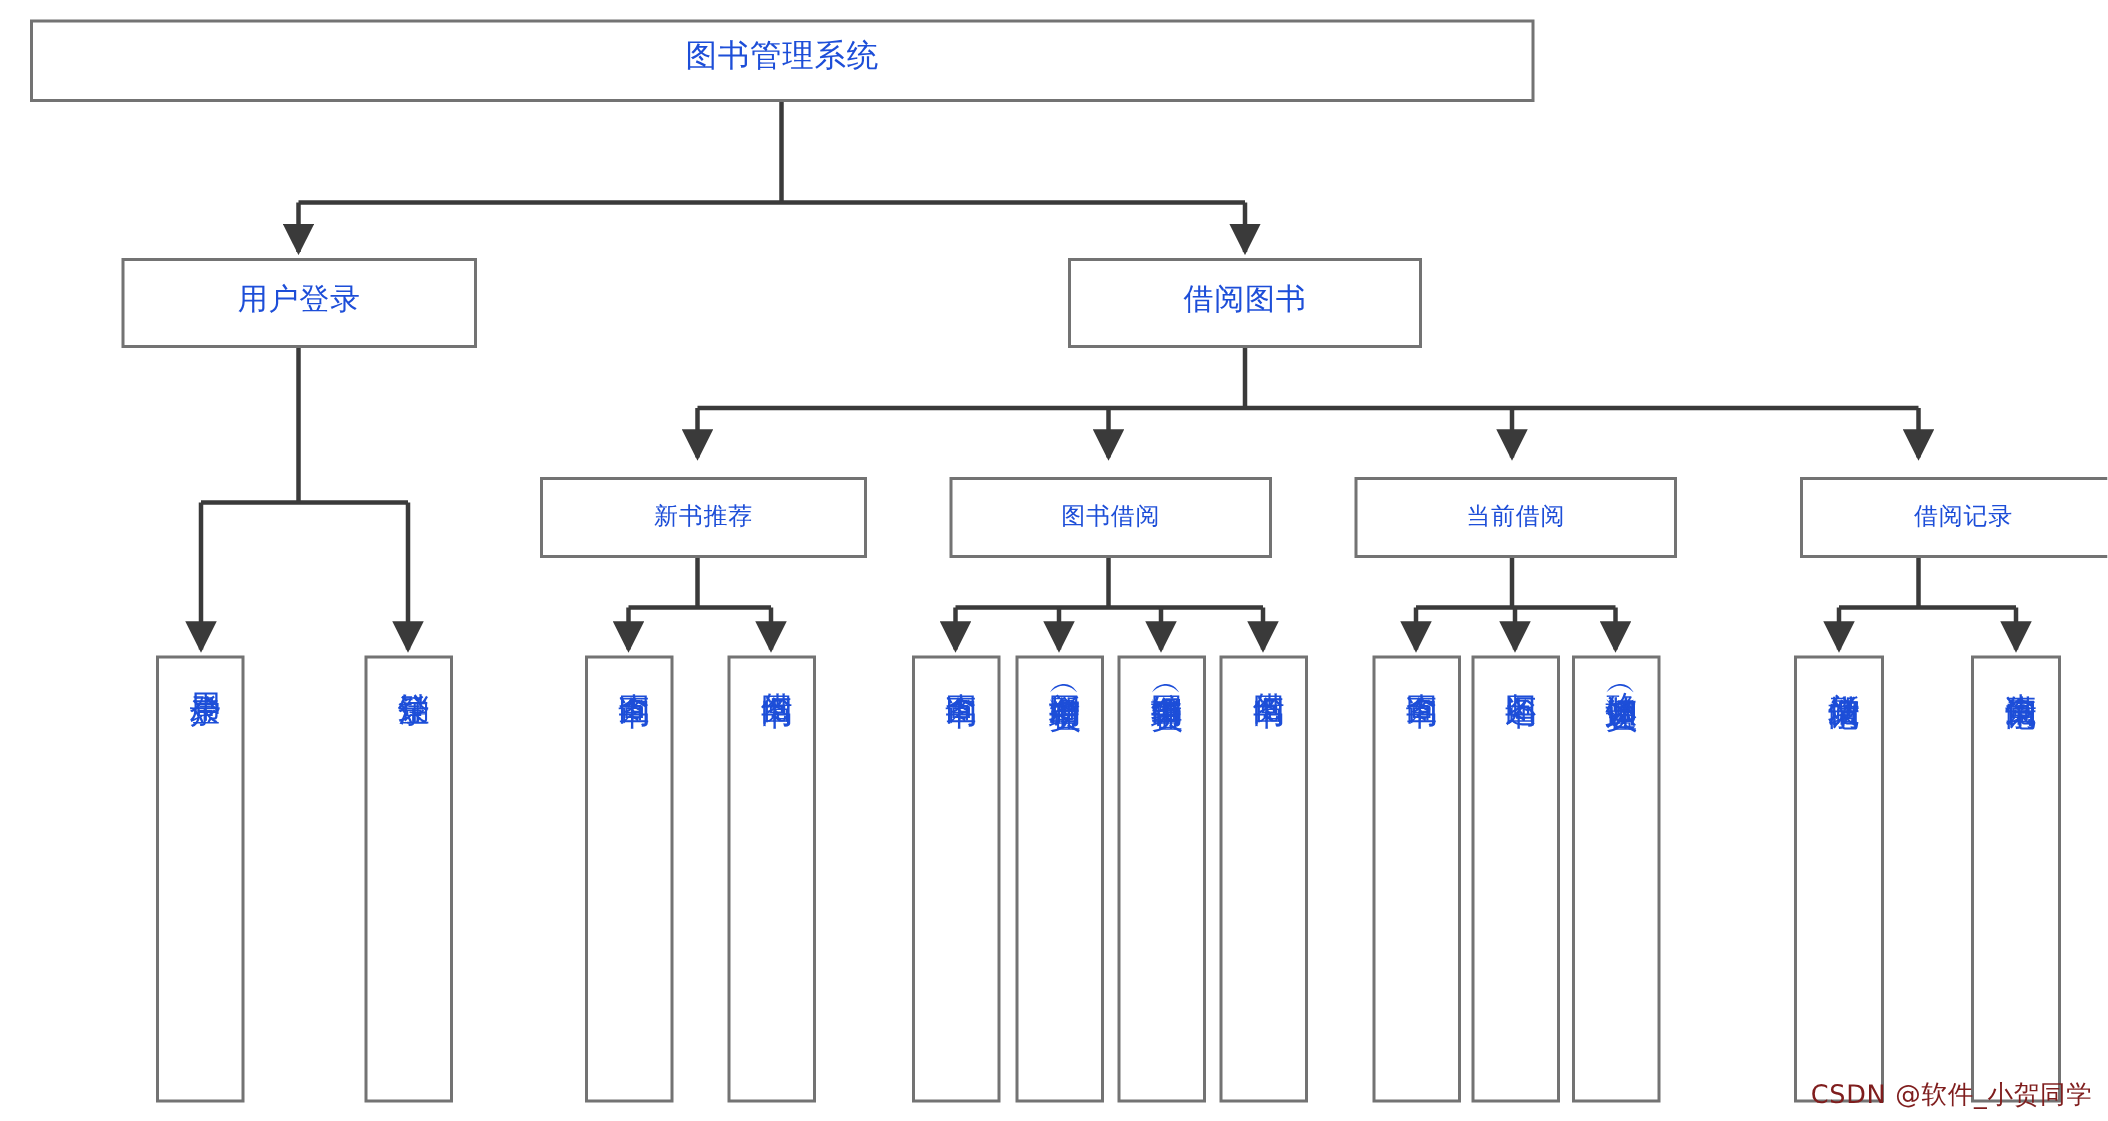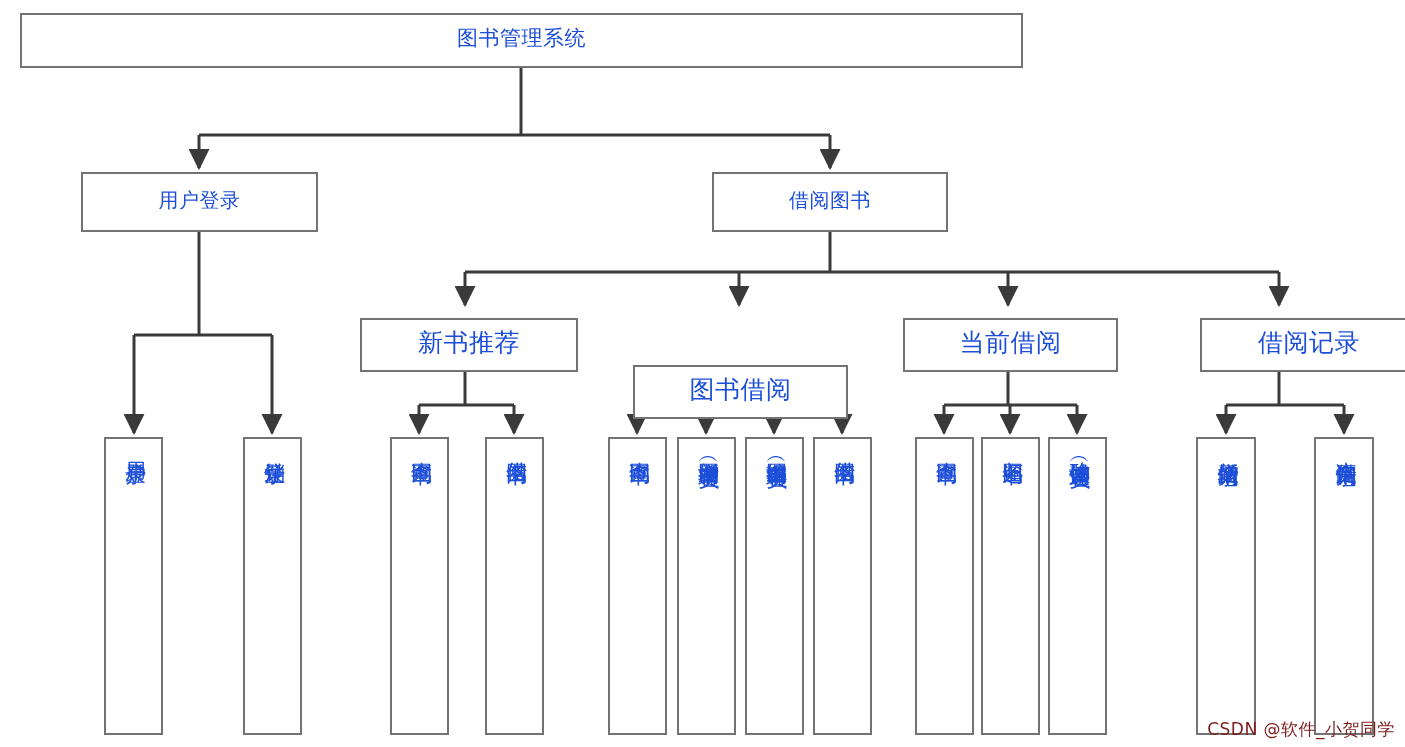--- a/index.html
+++ b/index.html
@@ -36,21 +36,21 @@
     font-family: Liberation Mono, monospace;
   }
   .node .label {
     display: block;
     text-align: center;
     line-height: 1.18;
     letter-spacing: 0.5px;
   }
   .node.root .label { font-size: 21px; }
   .node.level2 .label { font-size: 20px; }
-  .node.level3 .label { font-size: 25px; }
+  .node.level3 .label { font-size: 16px; }
   .node.leaf {
     align-items: flex-start;
     padding-top: 6px;
   }
   .node.leaf .label {
     writing-mode: vertical-rl;
     text-orientation: upright;
     font-size: 21px;
     line-height: 1.08;
     letter-spacing: 1px;
@@ -129,21 +129,21 @@
   <div class="node level2" style="left:81px; top:172px; width:237px; height:60px;">
     <span class="label">用户登录</span>
   </div>
   <div class="node level2" style="left:712px; top:172px; width:236px; height:60px;">
     <span class="label">借阅图书</span>
   </div>
 
   <div class="node level3" style="left:360px; top:318px; width:218px; height:54px;">
     <span class="label">新书推荐</span>
   </div>
-  <div class="node level3" style="left:633px; top:318px; width:215px; height:54px;margin-top:47px;">
+  <div class="node level3" style="left:633px; top:318px; width:215px; height:54px;">
     <span class="label">图书借阅</span>
   </div>
   <div class="node level3" style="left:903px; top:318px; width:215px; height:54px;align-items:center;">
     <span class="label">当前借阅</span>
   </div>
   <div class="node level3" style="left:1170px; top:318px; width:218px; height:54px;margin-left:30px;">
     <span class="label">借阅记录</span>
   </div>
 
   <div class="node leaf" style="left:104px; top:437px; width:59px; height:298px;">

